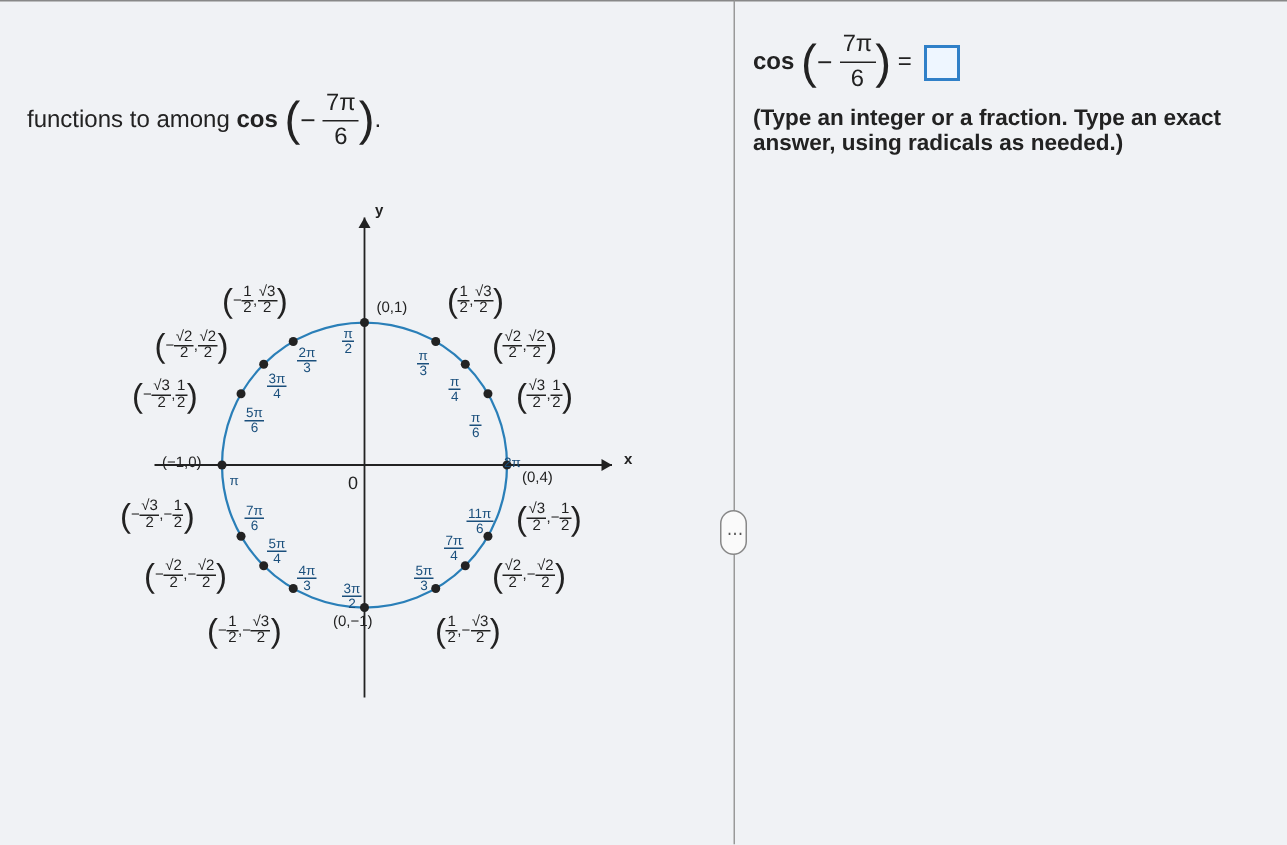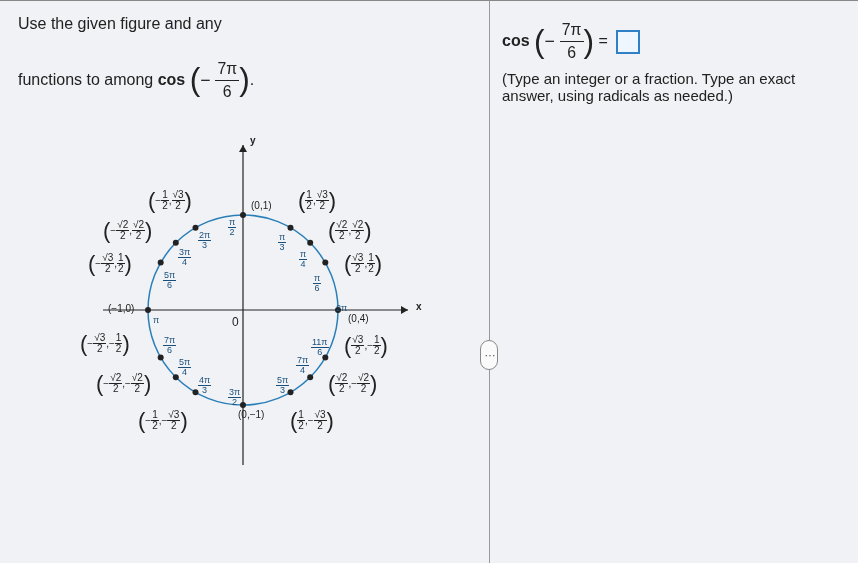--- a/index.html
+++ b/index.html
@@ -50,20 +50,21 @@
     height: 24px;
     border: 2px solid #3080c8;
     background: #eef6ff;
     vertical-align: middle;
     margin-left: 4px;
   }
   .hint {
     font-size: 15px;
     color: #222;
     margin-top: 6px;
+    font-weight: bold;
   }
   .figure {
     margin-top: 22px;
     position: relative;
     width: 420px;
     height: 360px;
   }
   .figure svg { width: 100%; height: 100%; }
   .pt-label {
     position: absolute;
@@ -100,21 +101,21 @@
     font-size: 11px;
     color: #555;
     letter-spacing: -2px;
   }
 </style>
 </head>
 <body>
 
 <div class="left-panel">
   <div class="question">
-    <span>Use the given figure and any</span><br>
+    <br>
     <br>
     <span>functions to among </span>
     <b>cos</b>
     <span class="paren-expr">
       <span class="lp">(</span>
       <span>−</span>&nbsp;
       <span class="frac">
         <span class="num">7π</span>
         <span class="den">6</span>
       </span>
@@ -151,21 +152,21 @@
     </svg>
     
     <span class="pt-label" style="left:232px;top:10px;font-weight:bold">y</span>
     <span class="pt-label" style="left:398px;top:176px;font-weight:bold">x</span>
     <span class="pt-label" style="left:214px;top:190px;font-size:12px">0</span>
 
     
     <span class="pt-label" style="left:233px;top:75px">(0,1)</span>
     <span class="pt-label" style="left:330px;top:188px">(0,4)</span>
     <span class="pt-label" style="left:90px;top:178px">(−1,0)</span>
-    <span class="pt-label" style="left:220px;top:284px">(0,−1)</span>
+    <span class="pt-label" style="left:204px;top:284px">(0,−1)</span>
     <span class="pt-label" style="left:318px;top:178px;font-size:9px;color:#1a4f7c">2π</span>
 
     
     <span class="pt-label" style="left:326px;top:128px">
       <span class="lbl-paren"><span class="p">(</span><span class="coord-frac">
             <span class="n">√3</span>
             <span class="d">2</span>
           </span>,<span class="coord-frac">
             <span class="n">1</span>
             <span class="d">2</span>

